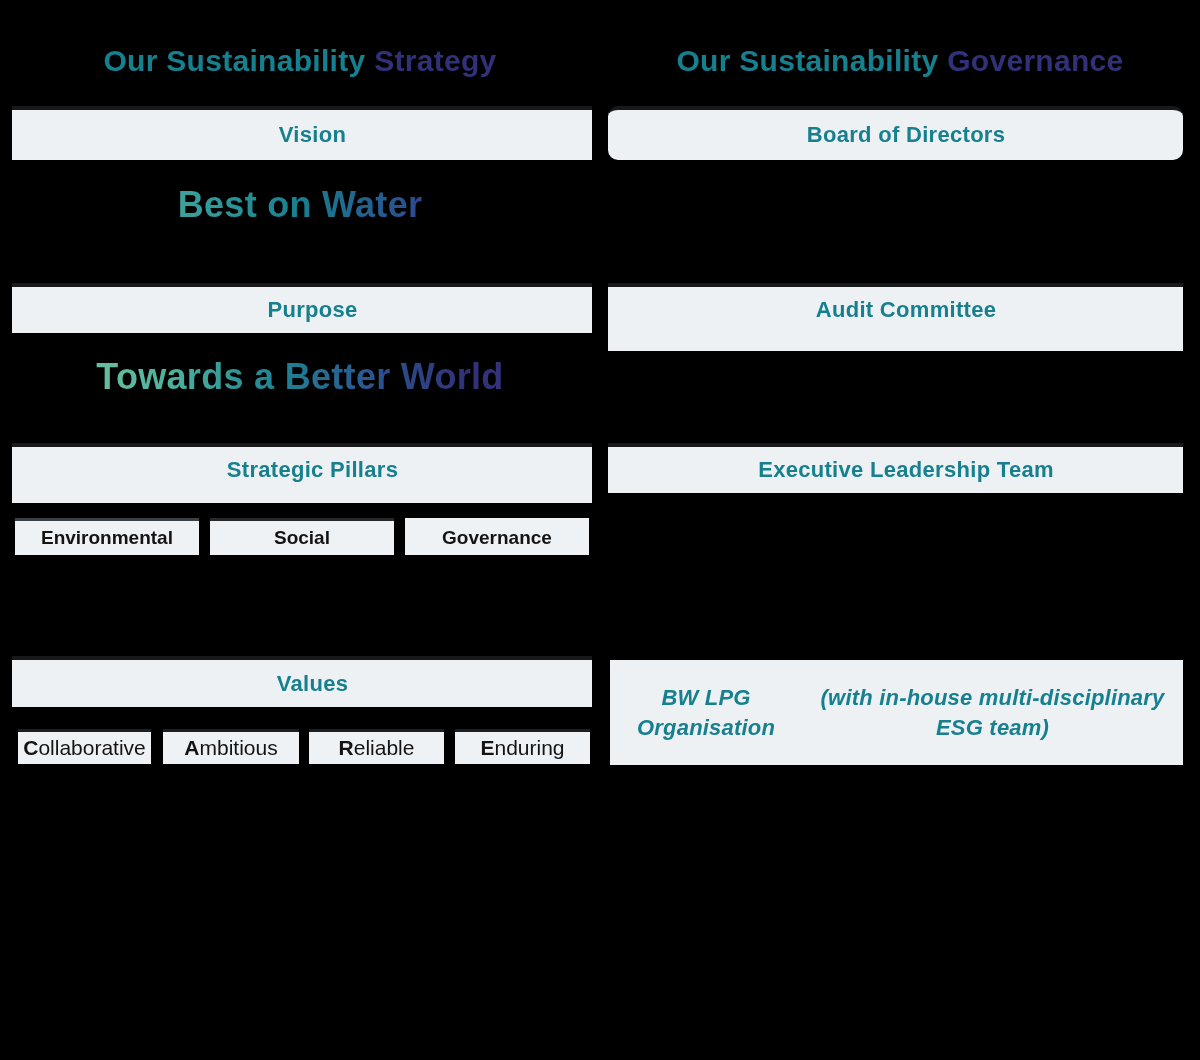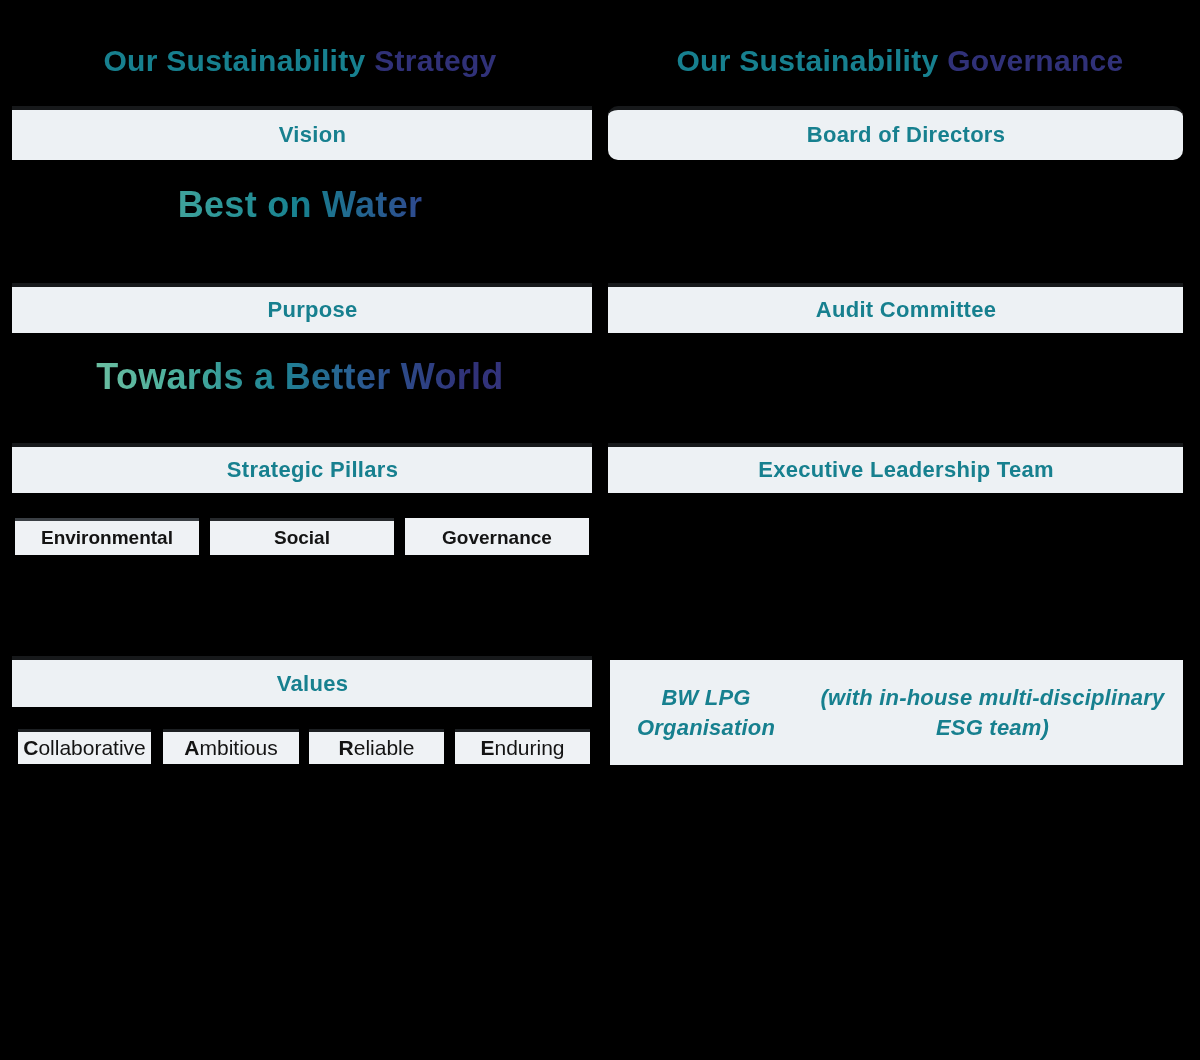--- a/index.html
+++ b/index.html
@@ -89,21 +89,21 @@
   </div>
 
   <div class="slogan slogan-vision" style="top:184px;">Best on Water</div>
 
   <div class="hdr-box" style="top:283px;height:50px;line-height:46px;">
     <span>Purpose</span>
   </div>
 
   <div class="slogan" style="top:356px;">Towards a Better World</div>
 
-  <div class="hdr-box" style="top:443px;height:50px;line-height:46px;">
+  <div class="hdr-box" style="top:443px;height:60px;line-height:46px;">
     <span>Strategic Pillars</span>
   </div>
 
   <div class="sub-box pillar" style="left:15px;width:184px;border-top-color:#3A3F44;">Environmental</div>
   <div class="sub-box pillar" style="left:210px;width:184px;">Social</div>
   <div class="sub-box pillar no-border" style="left:405px;width:184px;">Governance</div>
 
   <div class="hdr-box" style="top:656px;height:51px;line-height:47px;">
     <span>Values</span>
   </div>
@@ -117,21 +117,21 @@
 <div class="col" id="governance-col">
 
   <div class="col-title">
     <span class="title-teal">Our Sustainability </span><span class="title-indigo">Governance</span>
   </div>
 
   <div class="hdr-box" style="top:106px;height:54px;line-height:50px;border-radius:10px;">
     <span>Board of Directors</span>
   </div>
 
-  <div class="hdr-box" style="top:283px;height:50px;line-height:46px;">
+  <div class="hdr-box" style="top:283px;height:68px;line-height:46px;">
     <span>Audit Committee</span>
   </div>
 
   <div class="hdr-box" style="top:443px;height:50px;line-height:46px;">
     <span>Executive Leadership Team</span>
   </div>
 
   <div class="org-box">
     <span>BW LPG Organisation</span>
     <span>(with in-house multi-disciplinary ESG team)</span>

